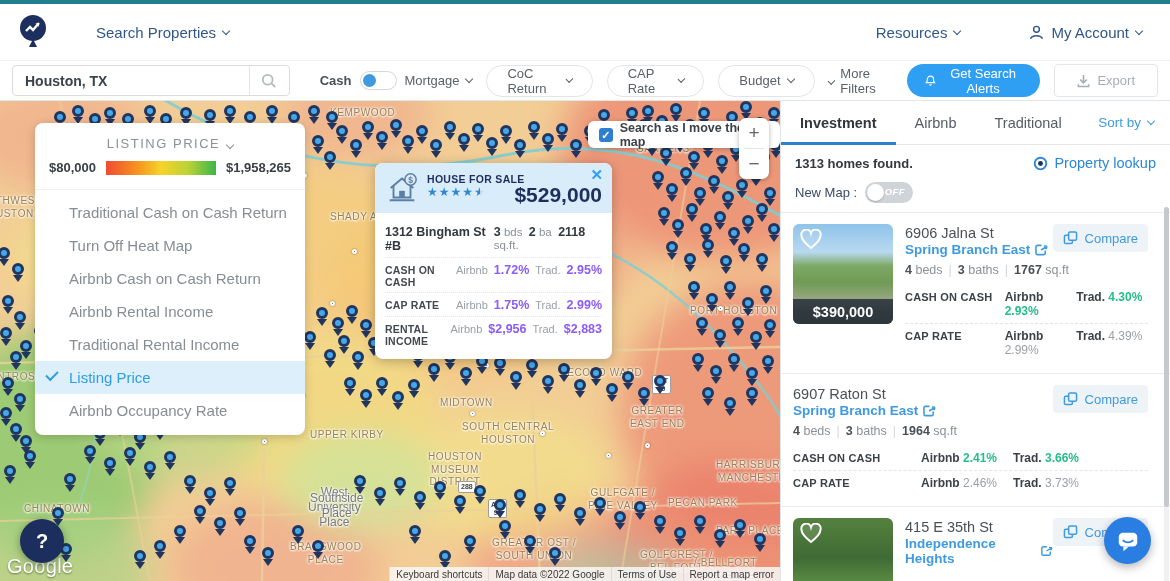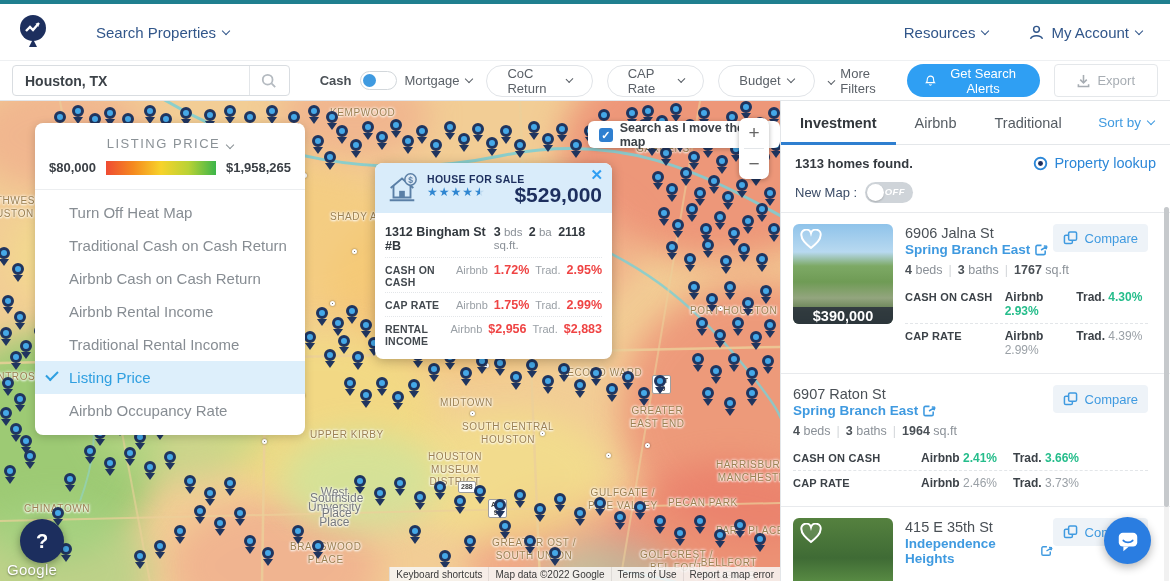--- a/index.html
+++ b/index.html
@@ -6,21 +6,21 @@
   html,body { width:1170px; height:581px; overflow:hidden; font-family:"Liberation Sans", sans-serif; background:#fff; }
   .app { position:relative; width:1170px; height:581px; overflow:hidden; }
 
   
   .topstripe { height:4px; background:#1f7f8f; }
   .nav { height:56px; display:flex; align-items:center; padding:0 28px 0 18px; background:#fff; }
   .brand { display:flex; align-items:center; gap:8px; }
   .brand-txt { font-size:20px; font-weight:bold; letter-spacing:.5px; color:#4b4b4e; }
   .navlink { color:#31568a; font-size:15px; display:flex; align-items:center; cursor:pointer; }
   .nav-sp { margin-left:48px; }
-  .nav-right { margin-left:auto; display:flex; align-items:center; gap:40px; }
+  .nav-right { margin-left:auto; display:flex; align-items:center; gap:68px; }
   .chev { display:inline-block; width:6px; height:6px; border-right:1.6px solid currentColor; border-bottom:1.6px solid currentColor; transform:rotate(45deg); margin-left:7px; margin-top:-3px; }
 
   
   .filterbar { height:41px; border-top:1px solid #eef0f2; border-bottom:1px solid #e3e6e9; display:flex; align-items:center; padding:0 12px; gap:14px; background:#fff; }
   .searchbox { width:352px; height:31px; border:1px solid #d9dde1; border-radius:4px; display:flex; align-items:center; overflow:hidden; background:#fff; }
   .searchbox input { flex:1; border:0; outline:none; font-size:14px; font-weight:bold; color:#3c4248; padding:0 12px; font-family:"Liberation Sans",sans-serif; }
   .search-seg { width:40px; height:100%; border-left:1px solid #e3e6e9; display:flex; align-items:center; justify-content:center; color:#b4bac0; }
   .toggle-grp { display:flex; align-items:center; gap:8px; margin-left:16px; }
   .tg-label { font-size:13px; color:#4a5056; font-weight:bold; }
   .tg-label2 { font-size:13px; color:#5b6168; display:flex; align-items:center; }
@@ -66,31 +66,31 @@
   .popup-price { position:absolute; right:10px; bottom:6px; font-size:21px; font-weight:bold; color:#1d2f5e; }
   .popup-body { padding:7px 10px 8px; }
   .pb-row { display:flex; align-items:baseline; justify-content:space-between; padding:4.5px 0; border-bottom:1px dotted #e3e6e9; font-size:11px; }
   .pb-row:last-child { border-bottom:0; }
   .pb-addr { font-size:12.5px; font-weight:bold; color:#32383e; }
   .pb-specs { color:#8a9097; font-size:11.5px; }
   .pb-specs b { color:#32383e; font-size:12.5px; }
   .pb-label { font-weight:bold; color:#43494f; font-size:10.5px; letter-spacing:.2px; }
   .pb-vals { display:flex; gap:6px; align-items:baseline; }
   .pb-src { color:#9aa0a6; font-size:11px; }
-  .pb-val { color:#ef4444; font-size:12.5px; font-weight:bold; }
+  .pb-val { color:#8b5cf6; font-size:12.5px; font-weight:bold; }
 
   
   .searchmove { position:absolute; z-index:9; left:588px; top:20px; height:27px; background:#fff; border-radius:6px; box-shadow:0 1px 5px rgba(0,0,0,.25); display:flex; align-items:center; gap:7px; padding:0 11px; font-size:12.5px; font-weight:bold; color:#3c4248; }
   .cbx { width:14px; height:14px; background:#2f7fd0; border-radius:3px; color:#fff; font-size:11px; line-height:14px; text-align:center; }
   .zoomctrl { position:absolute; z-index:9; left:739px; top:17px; width:30px; background:#fff; border-radius:7px; box-shadow:0 1px 5px rgba(0,0,0,.3); overflow:hidden; }
   .zbtn { width:30px; height:30px; display:flex; align-items:center; justify-content:center; font-size:19px; color:#666; cursor:pointer; }
   .zdiv { height:1px; background:#e3e6e9; margin:0 5px; }
 
   .helpbtn { position:absolute; z-index:12; left:20px; top:418px; width:44px; height:44px; border-radius:50%; background:#1c2e5e; color:#fff; font-size:20px; font-weight:bold; display:flex; align-items:center; justify-content:center; box-shadow:0 2px 8px rgba(0,0,0,.35); cursor:pointer; }
-  .gwm { position:absolute; z-index:8; left:7px; bottom:4px; color:#fff; font-size:15px; letter-spacing:.3px; text-shadow:0 1px 2px rgba(0,0,0,.45); }
+  .gwm { position:absolute; z-index:8; left:7px; bottom:4px; color:#fff; font-size:20px; letter-spacing:.3px; text-shadow:0 1px 2px rgba(0,0,0,.45); }
   .attrib { position:absolute; z-index:8; right:0; bottom:0; display:flex; }
   .attrib span { background:rgba(248,248,248,.85); font-size:10px; color:#3a3a3a; padding:2px 6px; border-left:1px solid rgba(0,0,0,.08); white-space:nowrap; cursor:pointer; }
 
   
   .sidebar { position:relative; width:390px; height:481px; background:#fff; border-left:1px solid #e3e6e9; display:flex; flex-direction:column; overflow:hidden; }
   .tabs { display:flex; align-items:center; height:44px; border-bottom:1px solid #e4e7ea; }
   .tab { padding:0 19px; height:100%; display:flex; align-items:center; font-size:14.5px; color:#555c63; cursor:pointer; position:relative; }
   .tab.active { color:#32373c; font-weight:bold; }
   .tab.active::after { content:''; position:absolute; left:0; right:0; bottom:-1px; height:3px; background:#2f7fd0; }
   .sortby { margin-left:auto; padding-right:16px; color:#3f9ae0; font-size:13.5px; display:flex; align-items:center; cursor:pointer; }
@@ -100,21 +100,21 @@
   .newmaprow { display:flex; align-items:center; gap:8px; padding:7px 14px 9px; }
   .newmap-label { font-size:13px; color:#3a4b66; }
   .offsw { width:48px; height:21px; border-radius:11px; background:#cfd4d9; position:relative; cursor:pointer; }
   .offsw .knob { position:absolute; left:2px; top:2px; width:17px; height:17px; background:#fff; border-radius:50%; box-shadow:0 1px 2px rgba(0,0,0,.2); }
   .offsw .state { position:absolute; right:8px; top:4px; font-size:9.5px; font-weight:bold; color:#fff; letter-spacing:.5px;font-style:italic; }
 
   .cards { flex:1; overflow:hidden; position:relative; }
   .card { display:flex; gap:12px; padding:11px 22px 11px 12px; border-top:1px solid #e8eaed; }
   .photo { position:relative; width:100px; height:100px; border-radius:6px; overflow:hidden; flex:none; }
   .heart { position:absolute; left:6px; top:5px; }
-  .priceband { position:absolute; left:0; right:0; bottom:0; height:17px; background:rgba(35,40,58,.78); color:#fff; font-size:14.5px; font-weight:bold; display:flex; align-items:center; justify-content:center; }
+  .priceband { position:absolute; left:0; right:0; bottom:0; height:25px; background:rgba(35,40,58,.78); color:#fff; font-size:14.5px; font-weight:bold; display:flex; align-items:center; justify-content:center; }
   .cbody { flex:1; min-width:0; }
   .crow1 { display:flex; }
   .caddr { font-size:14.5px; color:#4a5056; line-height:1.25; }
   .carea { font-size:13.5px; font-weight:bold; color:#3f9ae0; display:flex; align-items:center; gap:5px; cursor:pointer; }
   .ccompare { margin-left:auto; height:28px; background:#eef3f8; border-radius:4px; color:#3f9ae0; font-size:13px; display:flex; align-items:center; gap:7px; padding:0 10px; cursor:pointer; flex:none; }
   .cspecs { margin-top:6px; font-size:12.5px; color:#8a9097; }
   .cspecs b { color:#4a5056; }
   .cspecs .sep { margin:0 6px; color:#d4d7da; }
   .cmetrics { margin-top:8px; }
   .mrow { display:flex; align-items:baseline; padding:5px 0; border-top:1px dashed #e3e6e9; }
@@ -540,22 +540,22 @@
       <div class="legend-panel">
         <div class="legend-head">
           <span>LISTING PRICE</span><span class="chev"></span>
         </div>
         <div class="legend-bar-row">
           <span class="legend-min">$80,000</span>
           <div class="legend-grad"></div>
           <span class="legend-max">$1,958,265</span>
         </div>
         <div class="legend-menu" id="legend-menu">
+            <div class="lm-item"><span>Traditional Cash on Cash Return</span></div>
             <div class="lm-item"><span>Turn Off Heat Map</span></div>
-            <div class="lm-item"><span>Traditional Cash on Cash Return</span></div>
             <div class="lm-item"><span>Airbnb Cash on Cash Return</span></div>
             <div class="lm-item"><span>Airbnb Rental Income</span></div>
             <div class="lm-item"><span>Traditional Rental Income</span></div>
             <div class="lm-item sel"><span class="lm-check"></span><span>Listing Price</span></div>
             <div class="lm-item"><span>Airbnb Occupancy Rate</span></div>
           </div>
       </div>
 
       <div class="popup">
         <div class="popup-head">

